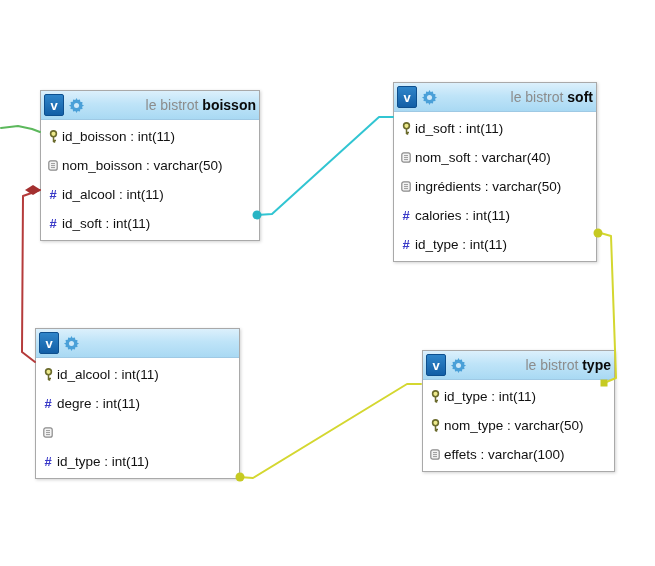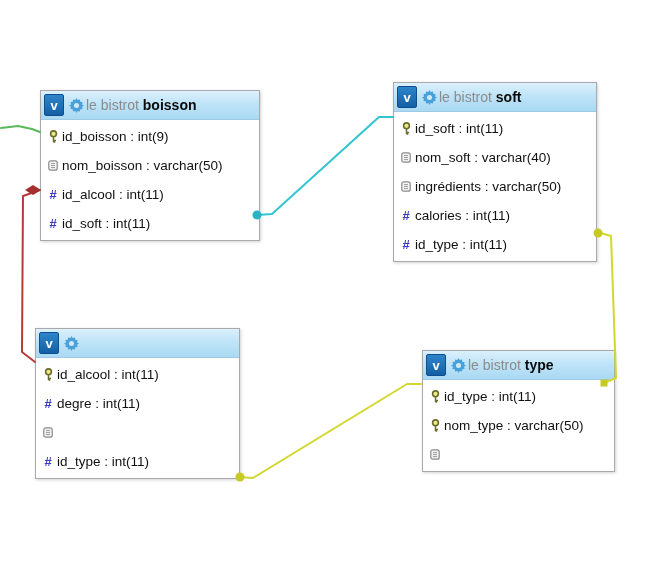--- a/index.html
+++ b/index.html
@@ -44,21 +44,21 @@
     cursor: pointer;
   }
   .gearwrap {
     flex: 0 0 17px;
     margin-left: 5px;
     display: flex; align-items: center;
     cursor: pointer;
   }
   .ttitle {
     flex: 1;
-    text-align: left;
+    text-align: right;
     font-size: 14px;
     white-space: nowrap;
     overflow: hidden;
   }
   .ttitle .prefix { color: #8c8c8c; }
   .ttitle b { color: #0a0a0a; font-weight: bold; }
   .tbody { padding: 2px 0; }
   .frow {
     height: 29px;
     display: flex;
@@ -108,21 +108,21 @@
       <span class="ttitle"><span class="prefix">le bistrot </span><b>boisson</b></span>
     </div>
     <div class="tbody">
       <div class="frow">
         <span class="fi">
             <svg width="11" height="13" viewBox="0 0 11 13">
               <circle cx="5.5" cy="3.8" r="2.9" fill="#ece98a" stroke="#6b6b2d" stroke-width="1.6"></circle>
               <path d="M5.5 6.8 V12 M5.5 10.4 H8 M5.5 12 H7.2" stroke="#6b6b2d" stroke-width="1.5" fill="none"></path>
             </svg>
           </span>
-        <span class="ft">id_boisson : int(9)</span>
+        <span class="ft">id_boisson : int(11)</span>
       </div>
       <div class="frow">
         <span class="fi">
             <svg width="10" height="11" viewBox="0 0 10 11">
               <rect x="0.8" y="0.8" width="8.4" height="9.4" rx="2" fill="#f4f4f4" stroke="#8a8a8a" stroke-width="1.2"></rect>
               <path d="M3 3.6 H7 M3 5.6 H7 M3 7.6 H7" stroke="#9a9a9a" stroke-width="1"></path>
             </svg>
           </span>
         <span class="ft">nom_boisson : varchar(50)</span>
       </div>
@@ -268,20 +268,21 @@
           </span>
         <span class="ft">nom_type : varchar(50)</span>
       </div>
       <div class="frow">
         <span class="fi">
             <svg width="10" height="11" viewBox="0 0 10 11">
               <rect x="0.8" y="0.8" width="8.4" height="9.4" rx="2" fill="#f4f4f4" stroke="#8a8a8a" stroke-width="1.2"></rect>
               <path d="M3 3.6 H7 M3 5.6 H7 M3 7.6 H7" stroke="#9a9a9a" stroke-width="1"></path>
             </svg>
           </span>
+        <span class="ft">effets : varchar(100)</span>
       </div>
     </div>
   </div>
 
   <svg class="wires" width="655" height="566" viewBox="0 0 655 566">
       <polyline points="1,128 18,126 32,129 40,132" fill="none" stroke="#5cb85c" stroke-width="2" stroke-linejoin="round" stroke-linecap="round"></polyline>
       <polyline points="40,190 23,196 22,352 35,362" fill="none" stroke="#b53b3b" stroke-width="2" stroke-linejoin="round" stroke-linecap="round"></polyline>
       <polygon points="41,190 33,185 25,190 33,195" fill="#a32f2f"></polygon>
       <polyline points="257,215 272,214 379,117 393,117" fill="none" stroke="#31c5d2" stroke-width="2" stroke-linejoin="round" stroke-linecap="round"></polyline>
       <circle cx="257" cy="215" r="4.5" fill="#28b4c4"></circle>

